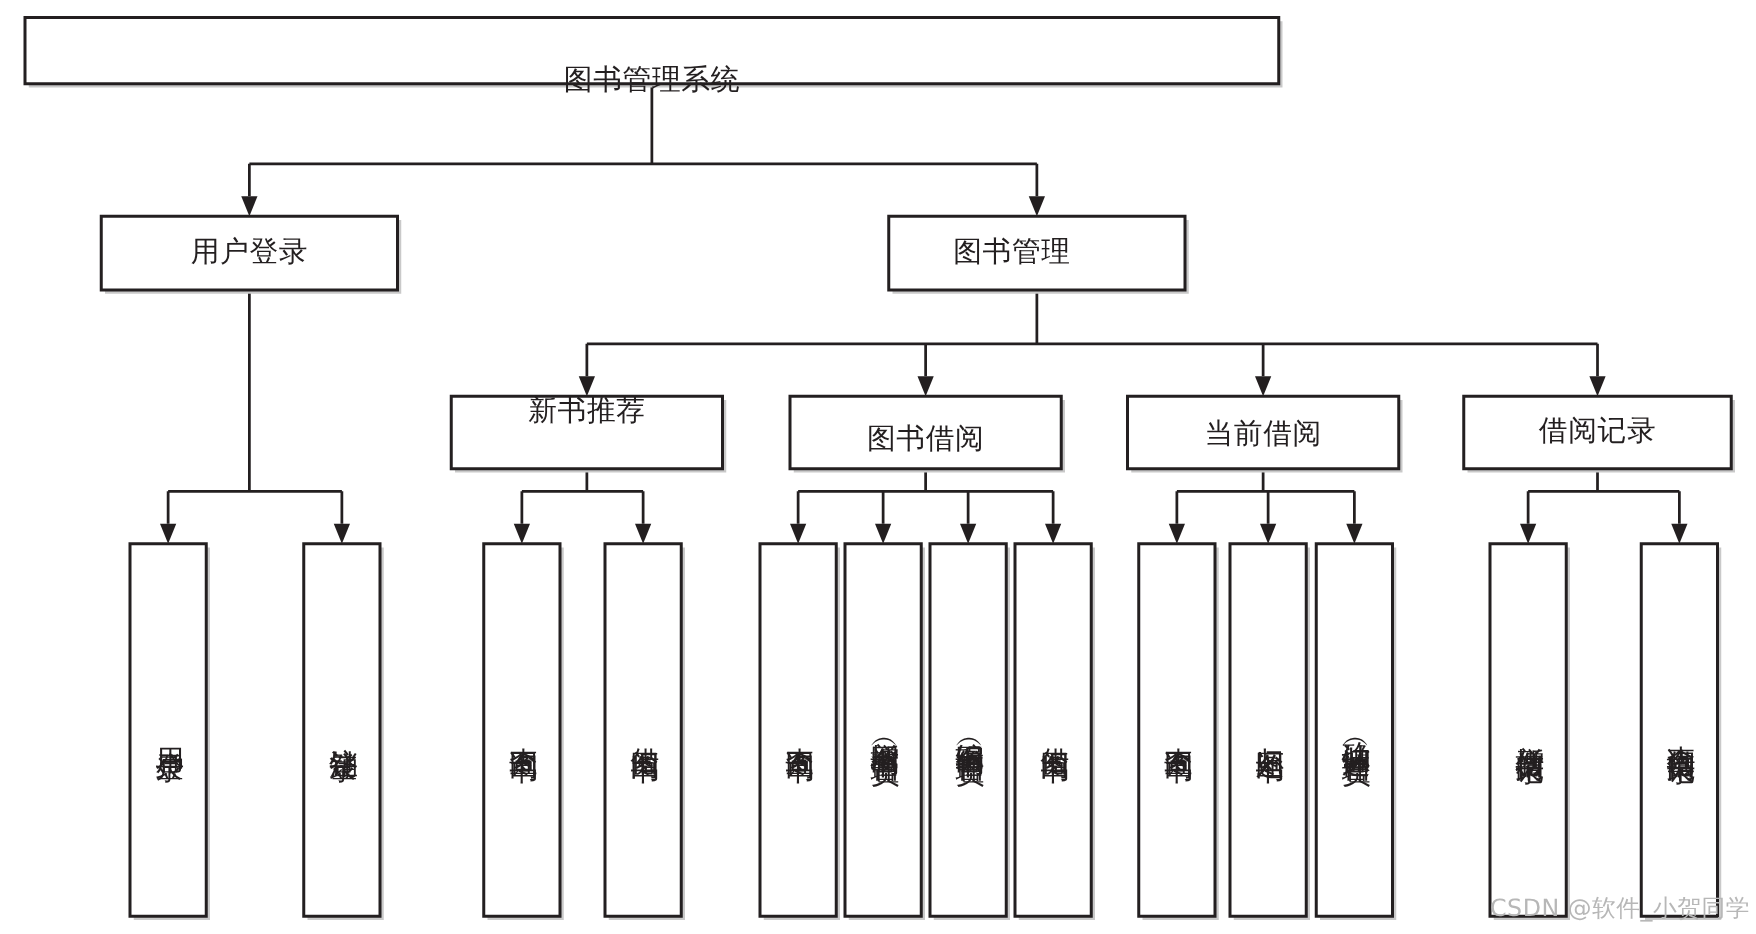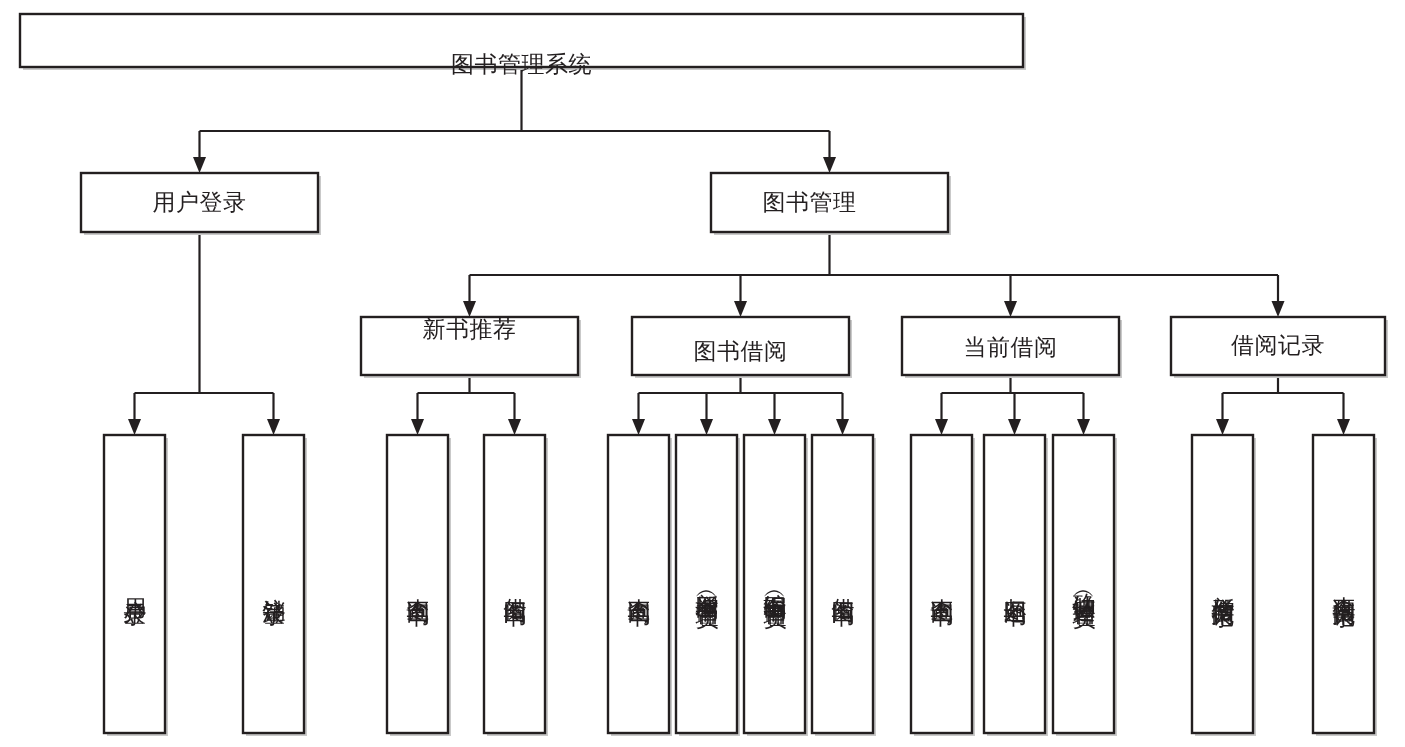--- a/index.html
+++ b/index.html
@@ -193,13 +193,14 @@
       <div class="node-label vertical" style="left: 608px; top: 435px; width: 61px; height: 298px;">查询图书</div>
       <div class="node-label vertical" style="left: 676px; top: 435px; width: 61px; height: 298px;">新增图书（管理员）</div>
       <div class="node-label vertical" style="left: 744px; top: 435px; width: 61px; height: 298px;">编辑图书（管理员）</div>
       <div class="node-label vertical" style="left: 812px; top: 435px; width: 61px; height: 298px;">借阅图书</div>
       <div class="node-label vertical" style="left: 911px; top: 435px; width: 61px; height: 298px;">查询图书</div>
       <div class="node-label vertical" style="left: 984px; top: 435px; width: 61px; height: 298px;">归还图书</div>
       <div class="node-label vertical" style="left: 1053px; top: 435px; width: 61px; height: 298px;">确认归还（管理员）</div>
       <div class="node-label vertical" style="left: 1192px; top: 435px; width: 61px; height: 298px;">新增借阅记录</div>
       <div class="node-label vertical" style="left: 1313px; top: 435px; width: 61px; height: 298px;">查询借阅记录</div>
     </div>
+  <div class="watermark" style="left: 1192px; top: 714px;">CSDN @软件_小贺同学</div>
 </div>
 
 </body></html>

